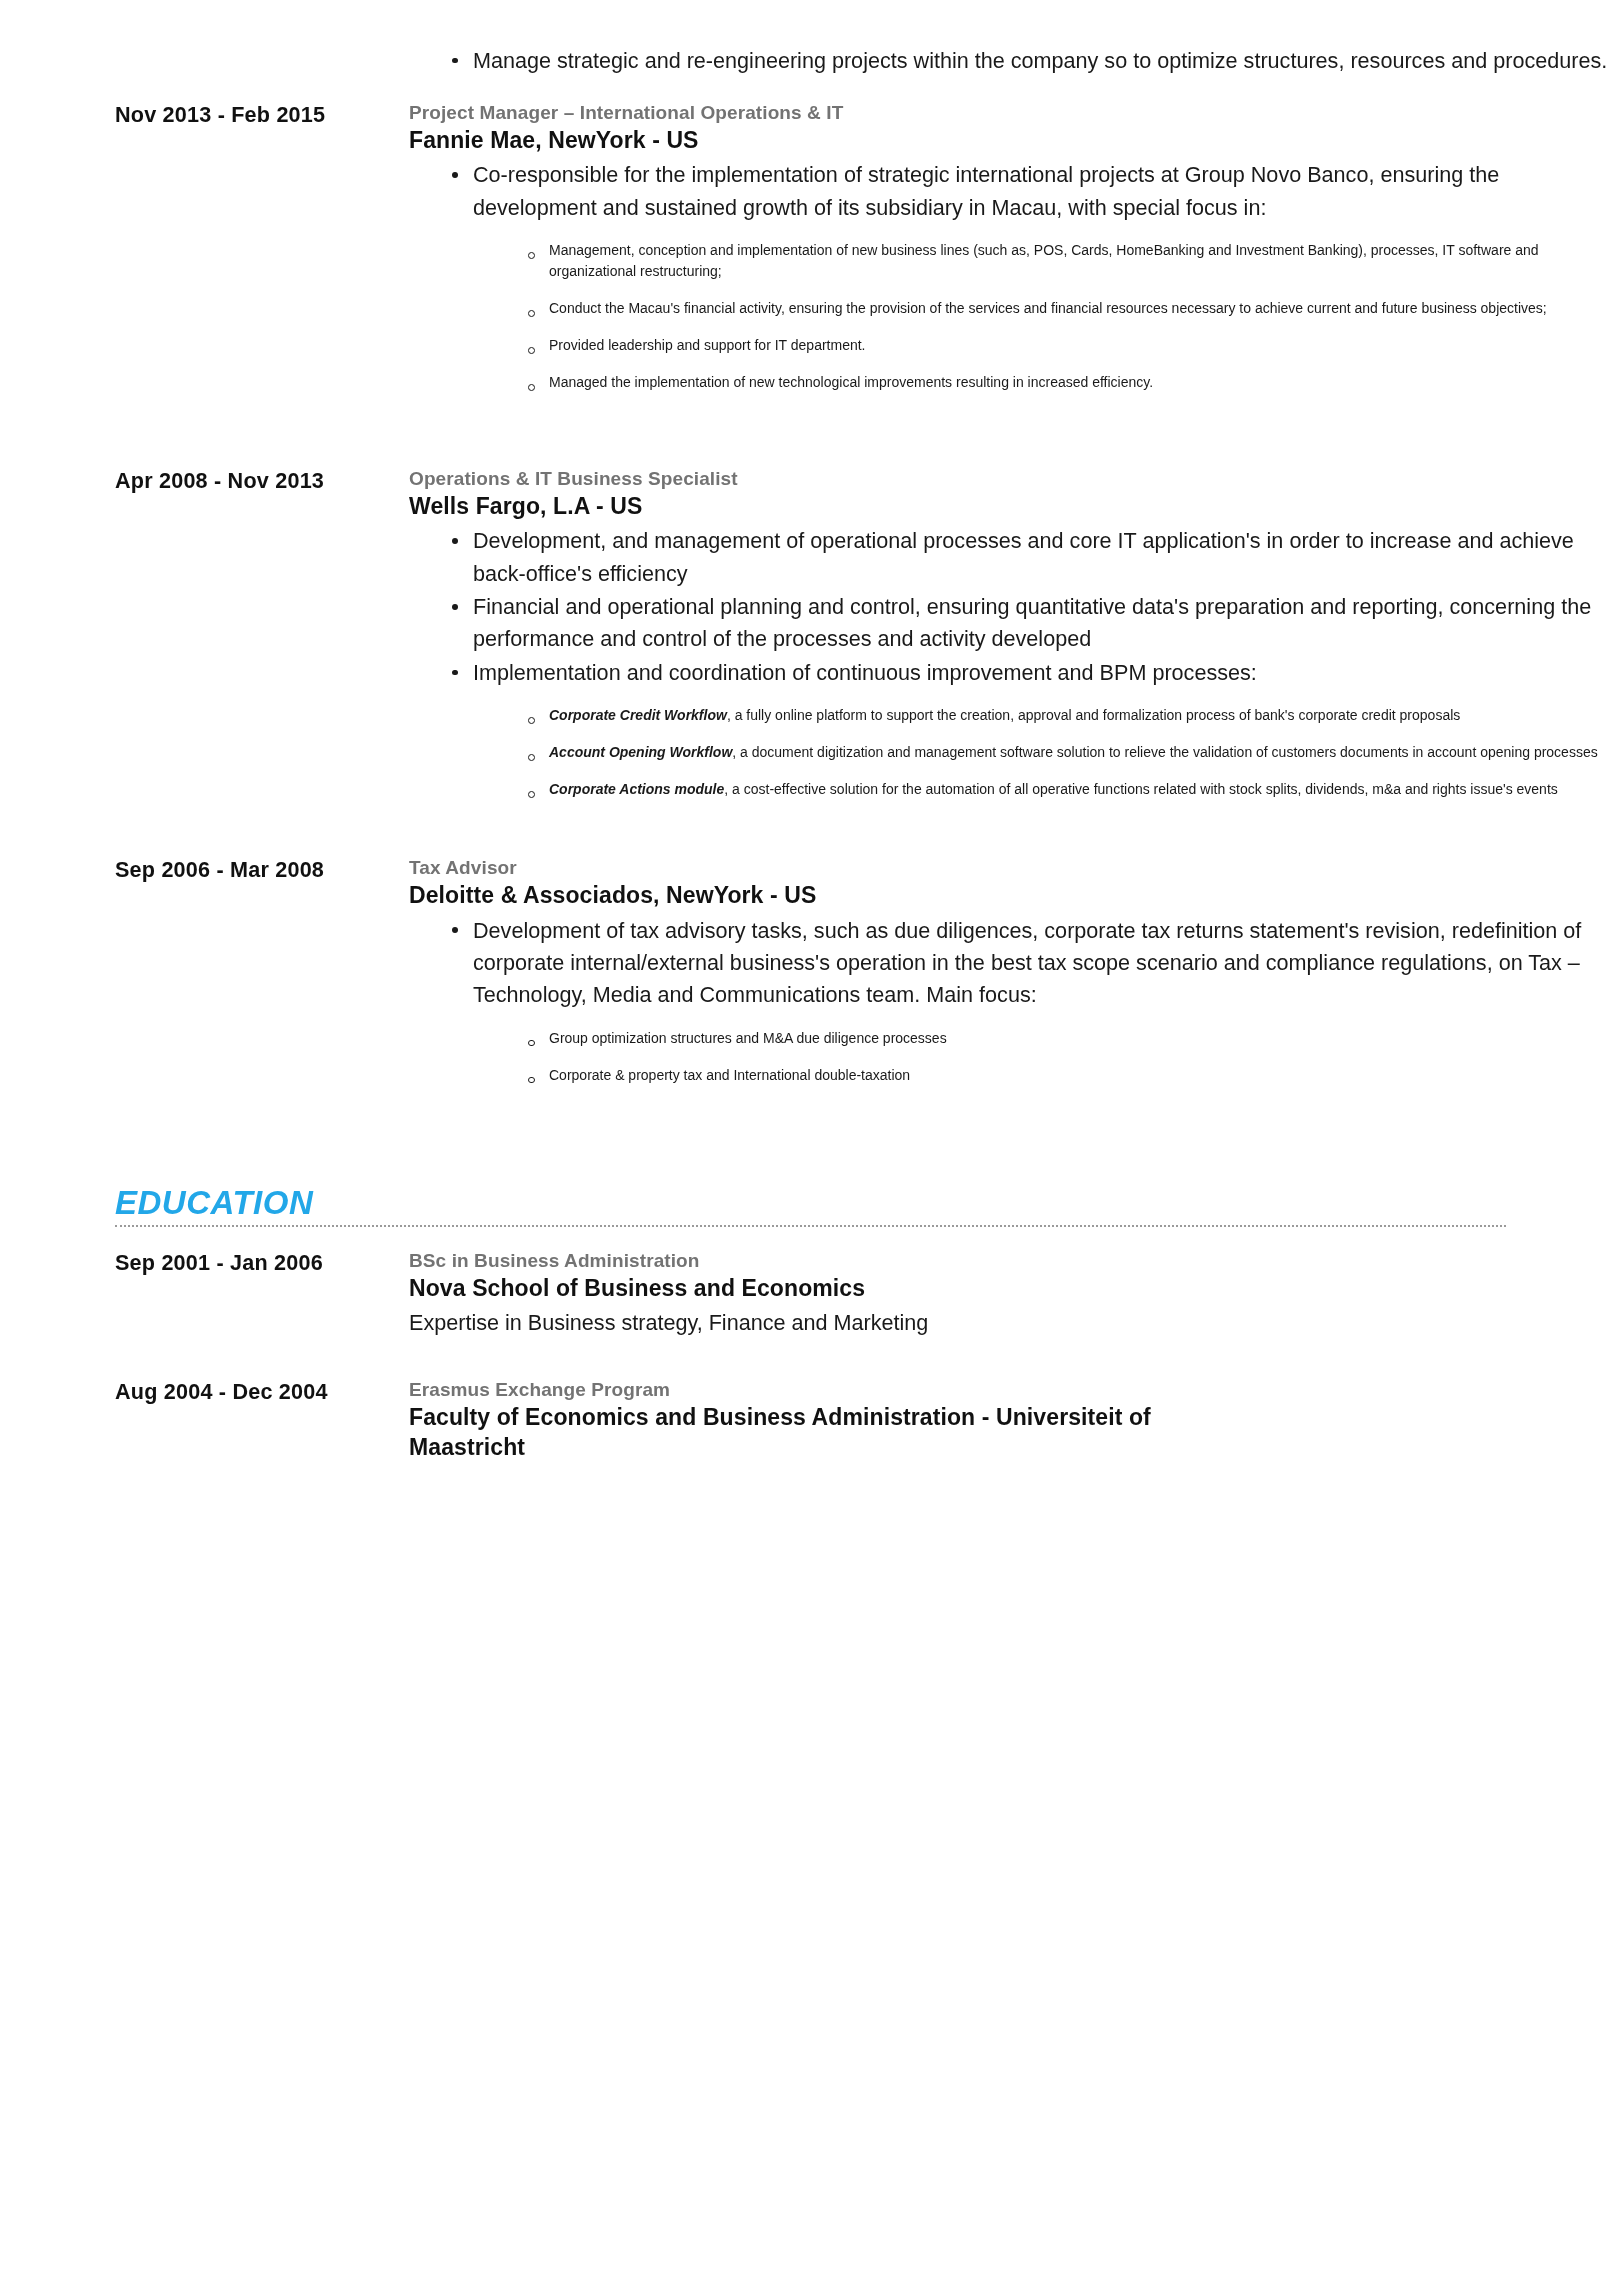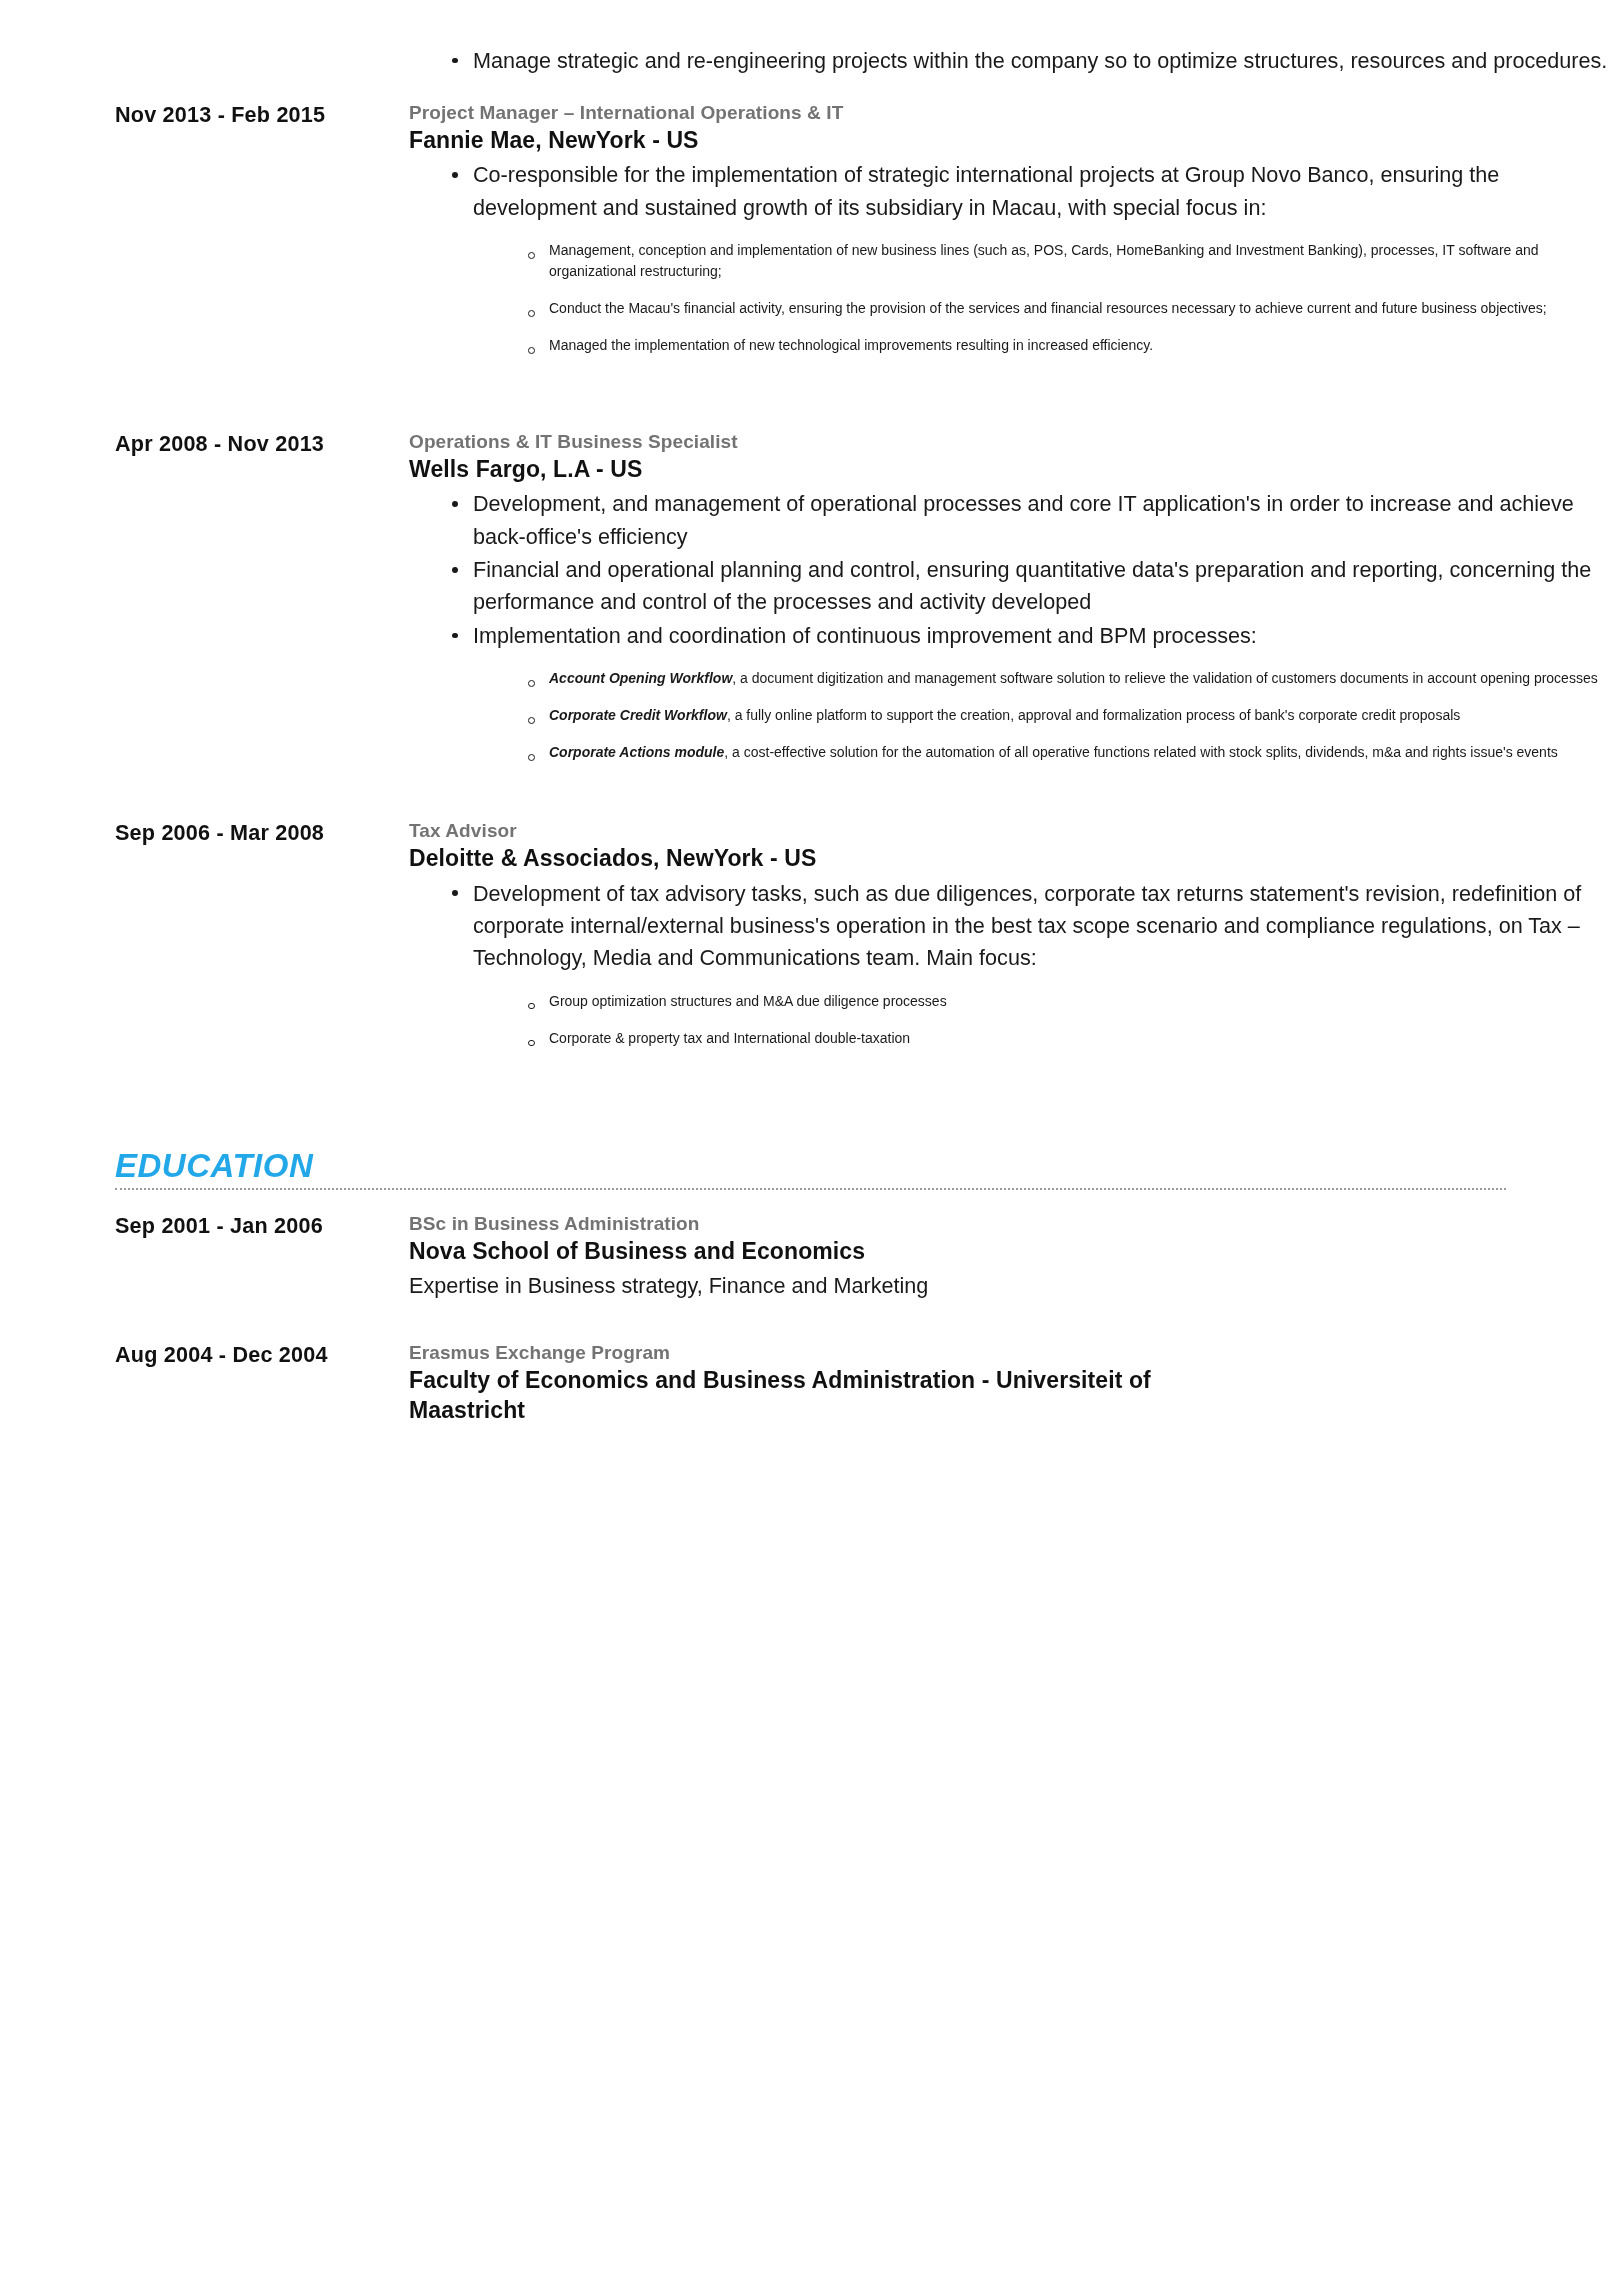--- a/index.html
+++ b/index.html
@@ -167,20 +167,21 @@
     <div class="dates">Nov 2013 - Feb 2015</div>
     <div class="body">
       <div class="job-title">Project Manager – International Operations &amp; IT</div>
       <div class="job-org">Fannie Mae, NewYork - US</div>
       <ul class="lvl1">
         <li>
           <span>Co-responsible for the implementation of strategic international projects at Group Novo Banco, ensuring the development and sustained growth of its subsidiary in Macau, with special focus in:</span>
           <ul class="lvl2">
             <li>Management, conception and implementation of new business lines (such as, POS, Cards, HomeBanking and Investment Banking), processes, IT software and organizational restructuring;</li>
             <li>Conduct the Macau's financial activity, ensuring the provision of the services and financial resources necessary to achieve current and future business objectives;</li>
+            <li>Provided leadership and support for IT department.</li>
             <li>Managed the implementation of new technological improvements resulting in increased efficiency.</li>
           </ul>
         </li>
       </ul>
     </div>
   </div>
 
   <div class="gap-l"></div>
 
   <div class="entry">
@@ -188,24 +189,24 @@
     <div class="body">
       <div class="job-title">Operations &amp; IT Business Specialist</div>
       <div class="job-org">Wells Fargo, L.A - US</div>
       <ul class="lvl1">
         <li>Development, and management of operational processes and core IT application's in order to increase and achieve back-office's efficiency</li>
         <li>Financial and operational planning and control, ensuring quantitative data's preparation and reporting, concerning the performance and control of the processes and activity developed</li>
         <li>
           <span>Implementation and coordination of continuous improvement and BPM processes:</span>
           <ul class="lvl2">
             <li>
-              <span class="em">Account Opening Workflow</span><span>, a document digitization and management software solution to relieve the validation of customers documents in account opening processes</span>
+              <span class="em">Corporate Credit Workflow</span><span>, a fully online platform to support the creation, approval and formalization process of bank's corporate credit proposals</span>
             </li>
             <li>
-              <span class="em">Corporate Credit Workflow</span><span>, a fully online platform to support the creation, approval and formalization process of bank's corporate credit proposals</span>
+              <span class="em">Account Opening Workflow</span><span>, a document digitization and management software solution to relieve the validation of customers documents in account opening processes</span>
             </li>
             <li>
               <span class="em">Corporate Actions module</span><span>, a cost-effective solution for the automation of all operative functions related with stock splits, dividends, m&amp;a and rights issue's events</span>
             </li>
           </ul>
         </li>
       </ul>
     </div>
   </div>
 

